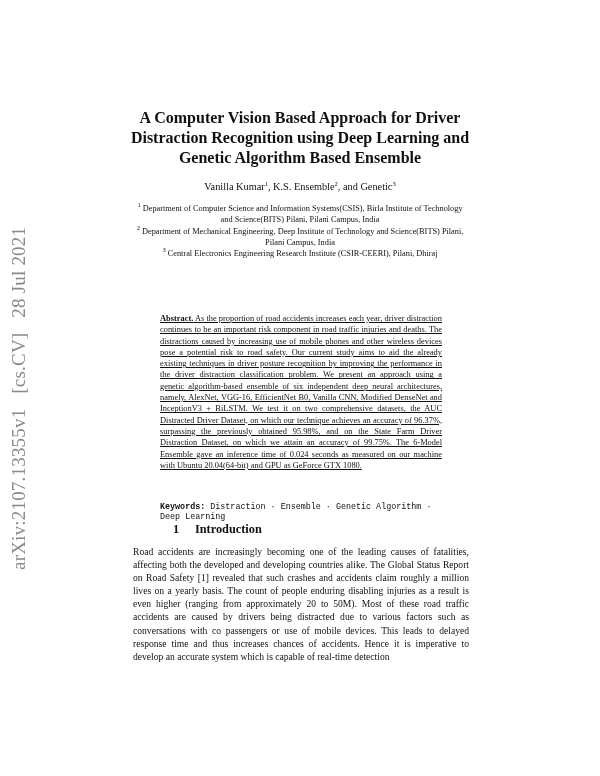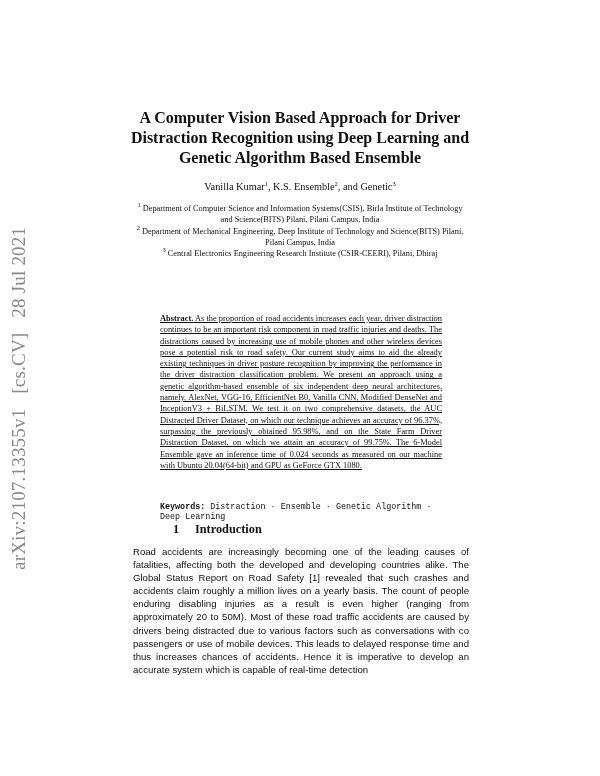--- a/index.html
+++ b/index.html
@@ -20,21 +20,21 @@
   .affil .email { font-family: "Liberation Mono", monospace; font-size:7.8px; display:block; }
   .abstract { position:absolute; left:160px; width:282px; top:313px;
               font-family: "Liberation Serif", serif; font-size:8.4px; line-height:11.3px; text-align:justify;text-decoration:underline; }
   .abstract b { font-weight:bold; }
   .keywords { position:absolute; left:160px; width:282px; top:502px;
               font-family: Liberation Mono, monospace; font-size:8.4px; }
   .section { position:absolute; left:133px; top:522px; font-family: "Liberation Serif", serif;
              font-weight:bold; font-size:12.3px;margin-left:40px; }
   .section .num { display:inline-block; width:22px; }
   .intro { position:absolute; left:133px; width:336px; top:545px;
-           font-family: Liberation Sans, sans-serif; font-size:9.6px; line-height:13.1px; text-align:justify; }
+           font-family: Liberation Serif, serif; font-size:9.6px; line-height:13.1px; text-align:justify; }
 </style>
 </head>
 <body>
 
 <div class="arxiv">
   <span>arXiv:2107.13355v1</span>
   <span>[cs.CV]</span>
   <span>28 Jul 2021</span>
 </div>
 

